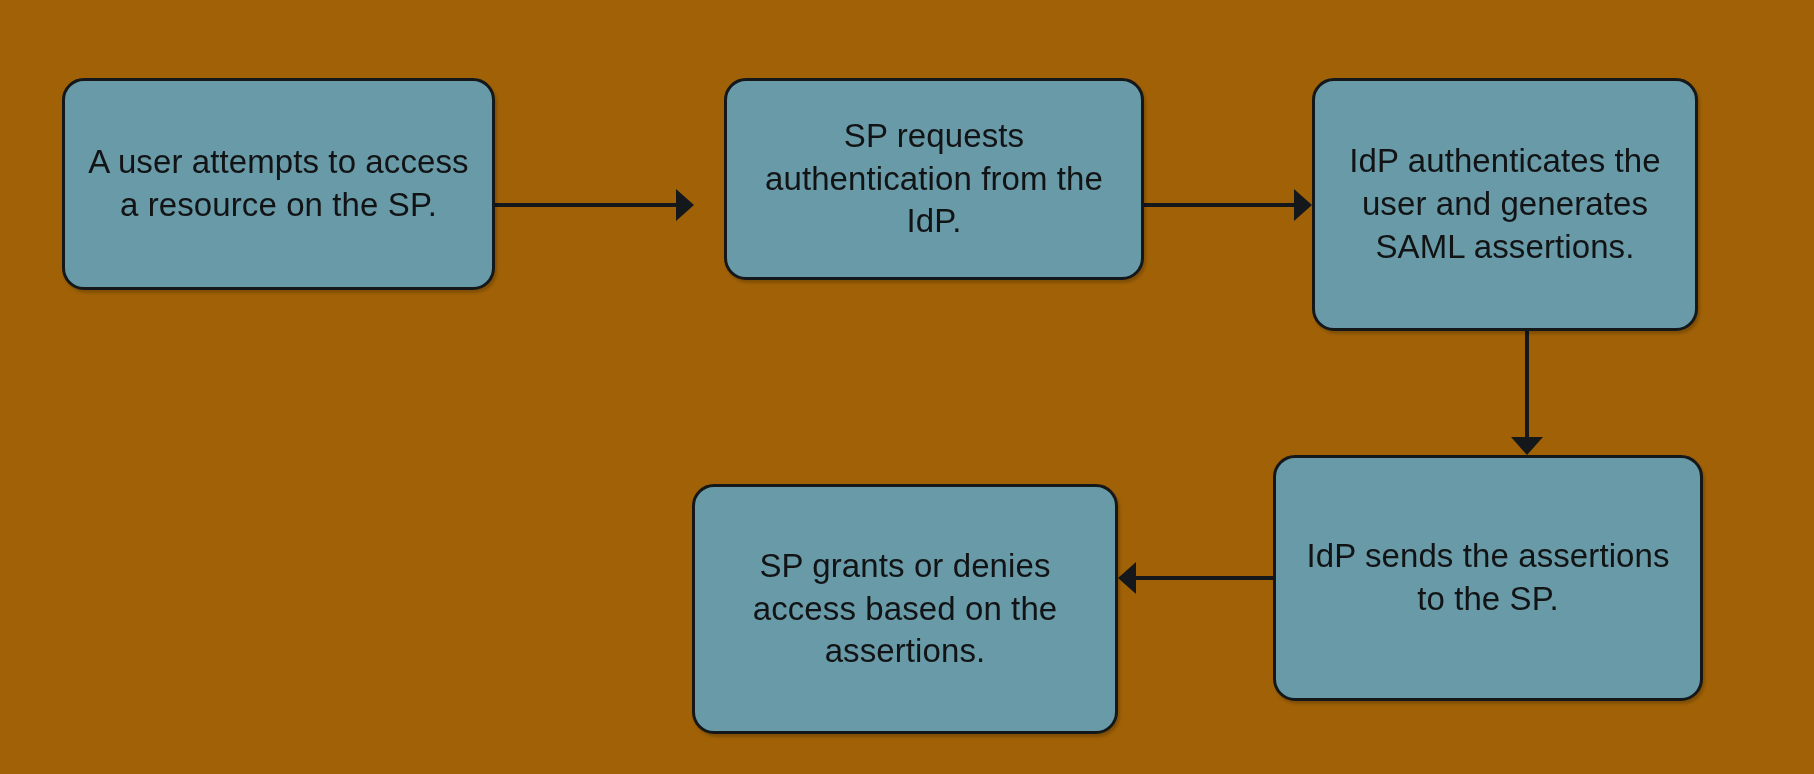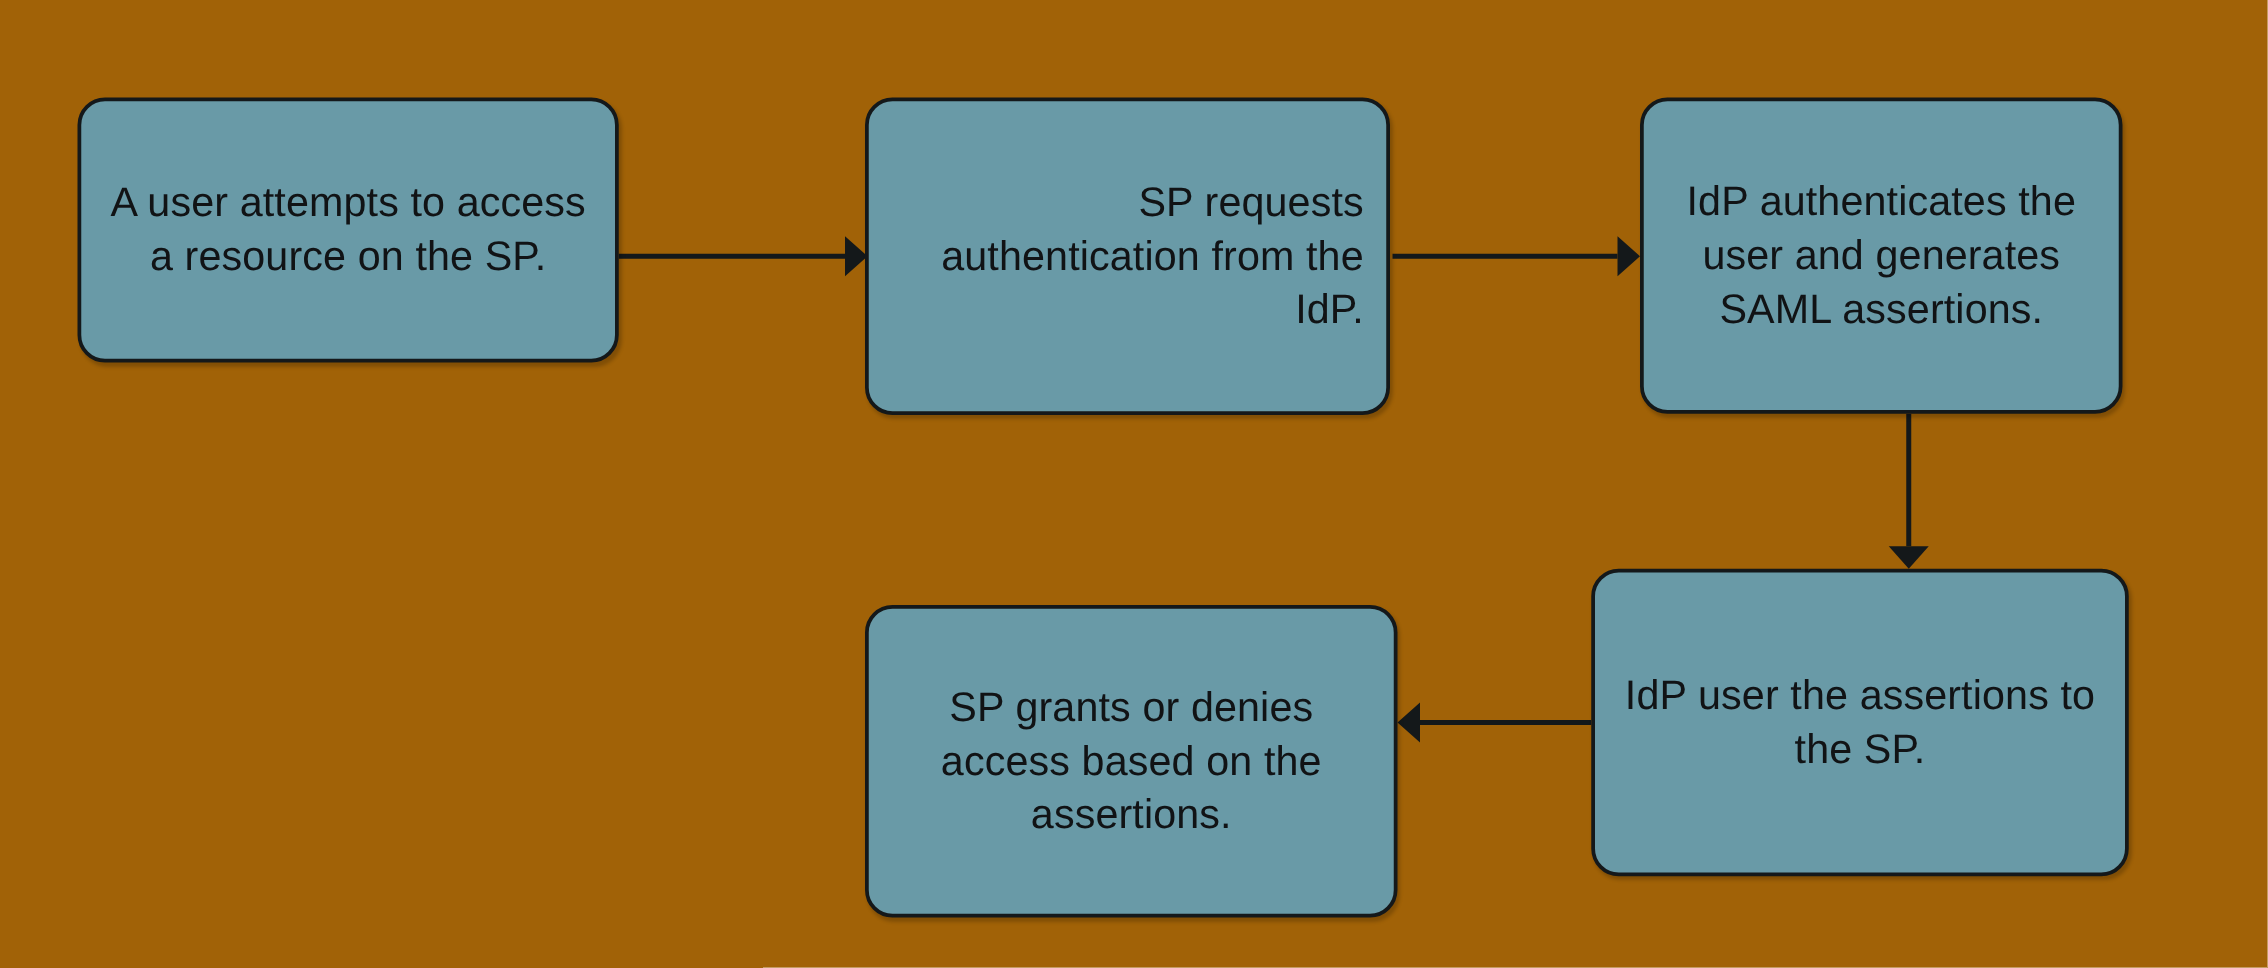--- a/index.html
+++ b/index.html
@@ -37,21 +37,21 @@
     letter-spacing: 0.1px;
     padding: 4px 18px;
     box-shadow: 2px 3px 3px rgba(0,0,0,0.20);
   }
   .node-label {
     display: block;
     width: 100%;
   }
   
   #node-1 { left: 62px;   top: 78px;  width: 433px; height: 212px; }
-  #node-2 { left: 692px;  top: 78px;  width: 420px; height: 254px; text-align: right; }
+  #node-2 { left: 724px;  top: 78px;  width: 420px; height: 202px; }
   #node-3 { left: 1312px; top: 78px;  width: 386px; height: 253px; }
   #node-4 { left: 1273px; top: 455px; width: 430px; height: 246px; }
   #node-5 { left: 692px;  top: 452px; width: 426px; height: 250px; margin-top: 32px; }
 
   
   #connectors {
     position: absolute;
     left: 0; top: 0;
     width: 1814px;
     height: 774px;
@@ -94,20 +94,20 @@
 
   <div class="node" id="node-2">
     <span class="node-label">SP requests authentication from the IdP.</span>
   </div>
 
   <div class="node" id="node-3">
     <span class="node-label">IdP authenticates the user and generates SAML assertions.</span>
   </div>
 
   <div class="node" id="node-4">
-    <span class="node-label">IdP user the assertions to the SP.</span>
+    <span class="node-label">IdP sends the assertions to the SP.</span>
   </div>
 
   <div class="node" id="node-5">
     <span class="node-label">SP grants or denies access based on the assertions.</span>
   </div>
 
 </div>
 
 </body></html>

